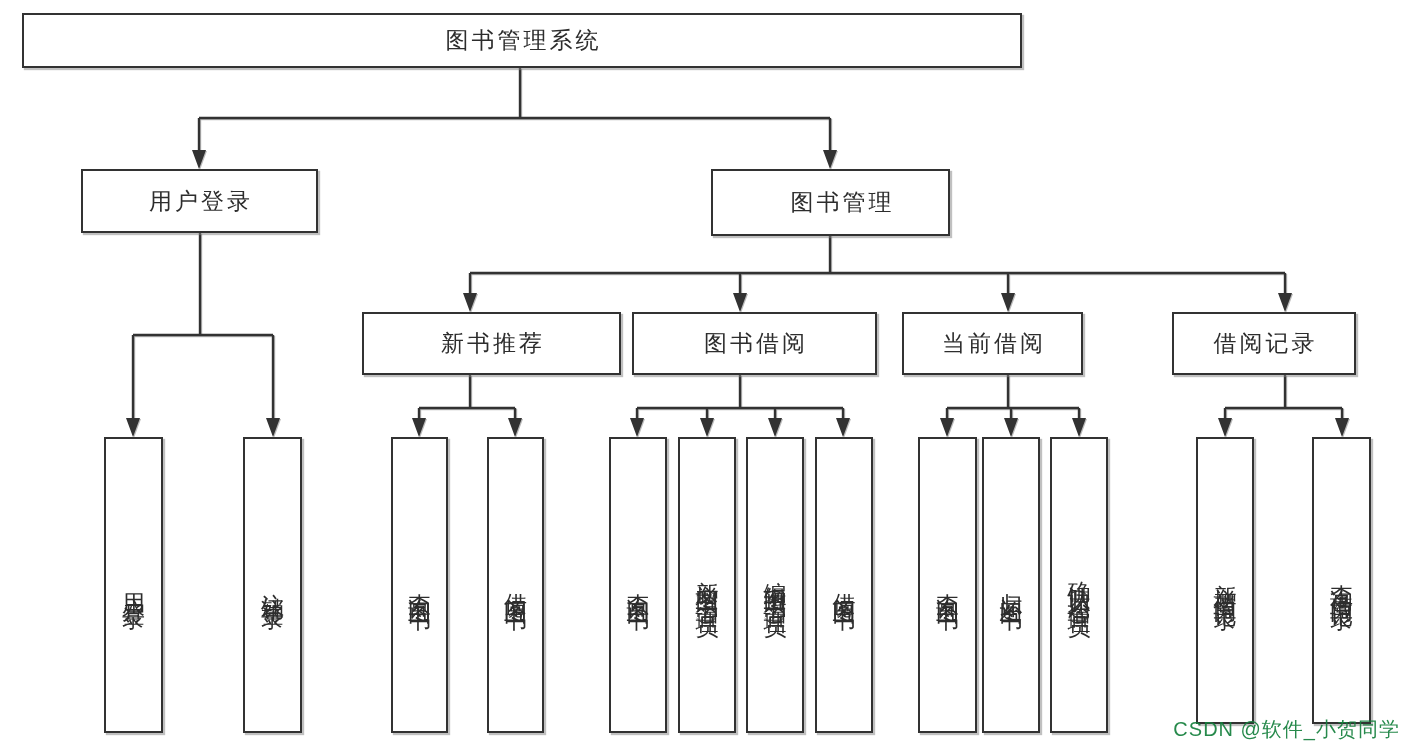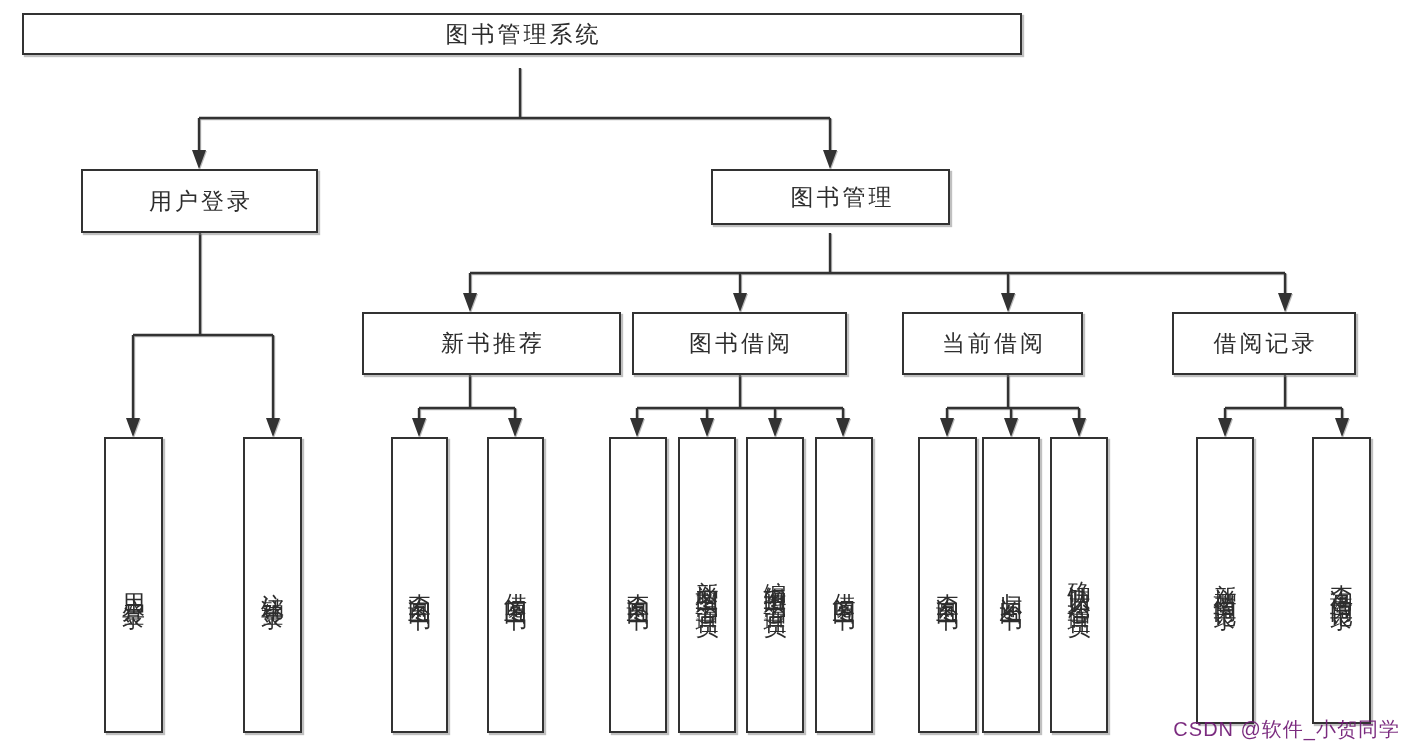--- a/index.html
+++ b/index.html
@@ -19,21 +19,21 @@
     box-shadow:2px 2px 1px rgba(130,130,130,0.5);
     z-index:2;
   }
   .h{font-size:23px;letter-spacing:3px;text-indent:3px;white-space:nowrap;}
   .v{
     writing-mode:vertical-rl;text-orientation:mixed;
     font-size:23px;letter-spacing:5px;line-height:1;
   }
   .watermark{
     position:absolute;top:716px;right:5px;z-index:5;
-    font-size:20px;color:#701a75;letter-spacing:1px;opacity:0.92;
+    font-size:20px;color:#15803d;letter-spacing:1px;opacity:0.92;
   }
 </style>
 </head>
 <body>
 
 <div class="stage">
 
   <svg class="wires" width="1405" height="747" viewBox="0 0 1405 747">
 
     <path fill="none" stroke="#323232" stroke-width="2.4" d="
@@ -48,27 +48,27 @@
     <path fill="#323232" stroke="none" d="
       M199 169 l-7 -19 h14 z  M830 169 l-7 -19 h14 z
       M470 312 l-7 -19 h14 z  M740 312 l-7 -19 h14 z  M1008 312 l-7 -19 h14 z  M1285 312 l-7 -19 h14 z
       M133 437 l-7 -19 h14 z  M273 437 l-7 -19 h14 z
       M419 437 l-7 -19 h14 z  M515 437 l-7 -19 h14 z
       M637 437 l-7 -19 h14 z  M707 437 l-7 -19 h14 z  M775 437 l-7 -19 h14 z  M843 437 l-7 -19 h14 z
       M947 437 l-7 -19 h14 z  M1011 437 l-7 -19 h14 z  M1079 437 l-7 -19 h14 z
       M1225 437 l-7 -19 h14 z M1342 437 l-7 -19 h14 z"></path>
   </svg>
 
-  <div class="box h" style="left:22px;top:13px;width:1000px;height:42px;">图书管理系统</div>
+  <div class="box h" style="left:22px;top:13px;width:1000px;height:55px;">图书管理系统</div>
 
   <div class="box h" style="left:81px;top:169px;width:237px;height:64px;">用户登录</div>
-  <div class="box h" style="left:711px;top:169px;width:239px;height:56px;padding-left:21px;">图书管理</div>
+  <div class="box h" style="left:711px;top:169px;width:239px;height:67px;padding-left:21px;">图书管理</div>
 
   <div class="box h" style="left:362px;top:312px;width:259px;height:63px;">新书推荐</div>
-  <div class="box h" style="left:632px;top:312px;width:215px;height:63px;">图书借阅</div>
+  <div class="box h" style="left:632px;top:312px;width:245px;height:63px;">图书借阅</div>
   <div class="box h" style="left:902px;top:312px;width:181px;height:63px;">当前借阅</div>
   <div class="box h" style="left:1172px;top:312px;width:184px;height:63px;">借阅记录</div>
 
   <div class="box v" style="left:104px;top:437px;width:59px;height:296px;">用户登录</div>
   <div class="box v" style="left:243px;top:437px;width:59px;height:296px;">注销登录</div>
 
   <div class="box v" style="left:391px;top:437px;width:57px;height:296px;">查询图书</div>
   <div class="box v" style="left:487px;top:437px;width:57px;height:296px;">借阅图书</div>
 
   <div class="box v" style="left:609px;top:437px;width:58px;height:296px;">查询图书</div>

